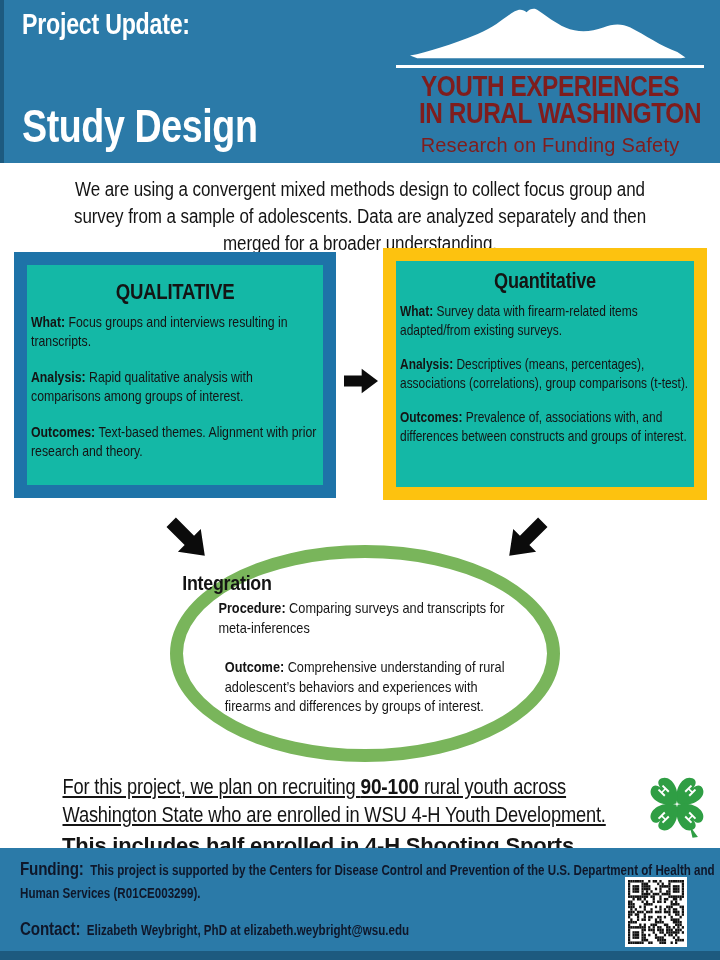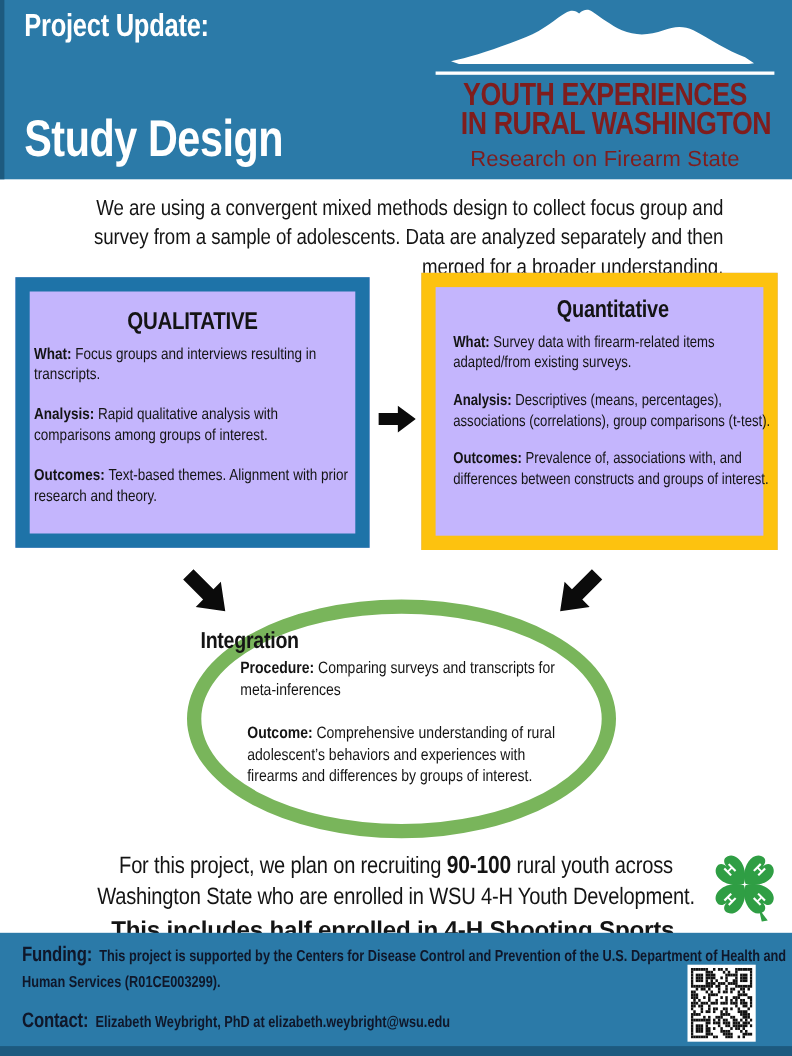--- a/index.html
+++ b/index.html
@@ -12,27 +12,27 @@
            white-space:nowrap;transform:scaleX(.8);transform-origin:0 0;letter-spacing:-.3px;}
   .page-title{position:absolute;left:22px;top:98px;font-size:47px;font-weight:bold;color:#fff;
            white-space:nowrap;transform:scaleX(.8);transform-origin:0 0;letter-spacing:-.5px;}
   .logo{position:absolute;right:14px;top:5px;width:312px;text-align:center;color:#7f1d1d;}
   .logo svg.mtn{display:block;width:306px;height:56px;margin:0 auto;}
   .logo-divider{height:3px;background:#fff;margin:4px 2px 5px 2px;}
   .logo-l1,.logo-l2{font-weight:bold;font-size:29px;line-height:27px;white-space:nowrap;
            transform:scaleX(.84);transform-origin:50% 0;letter-spacing:-.5px;}
   .logo-tag{font-size:20px;margin-top:7px;letter-spacing:.2px;}
   
-  .intro{position:absolute;left:40px;top:176px;width:640px;text-align:right;}
+  .intro{position:absolute;left:40px;top:176px;width:640px;text-align:center;}
   .intro-inner{width:700px;margin-left:-30px;transform:scaleX(.85);transform-origin:50% 0;
            font-size:20px;line-height:1.35;letter-spacing:-.1px;}
   
-  .box{position:absolute;background:#c4b5fd;box-sizing:border-box;}
+  .box{position:absolute;background:#14b8a6;box-sizing:border-box;}
   .box-qual{left:14px;top:252px;width:322px;height:246px;border:13px solid #1e73a8;padding:2px 4px;}
-  .box-quant{left:383px;top:248px;width:324px;height:252px;border:13px solid #fdc20f;padding:2px 16px;}
+  .box-quant{left:383px;top:248px;width:324px;height:252px;border:13px solid #fdc20f;padding:2px 4px;}
   .shrink-q{width:340px;transform:scaleX(.847);transform-origin:0 0;}
   .shrink-t{width:352px;transform:scaleX(.824);transform-origin:0 0;}
   .box h2{font-size:22px;margin:12px 0 8px 0;text-align:center;letter-spacing:-.3px;}
   .box-quant h2{margin-top:5px;}
   .box p{font-size:14.5px;line-height:1.34;margin:0 0 16px 0;}
   .box-quant p{margin-bottom:14px;}
   .lbl{font-weight:bold;margin-right:4px;}
   
   .arrow{position:absolute;}
   .arrow svg{display:block;}
@@ -41,21 +41,21 @@
   .arrow-dl{left:494px;top:520px;transform:rotate(135deg);}
   
   .ellipse{position:absolute;left:170px;top:545px;width:390px;height:217px;box-sizing:border-box;
            border:13px solid #79b55b;border-radius:50%;text-align:left;}
   .ellipse-inner{width:430px;margin-left:-33px;padding-top:13px;transform:scaleX(.85);transform-origin:50% 0;}
   .ellipse h2{font-size:21px;margin:0 0 3px 0;letter-spacing:-.3px;}
   .ellipse p{font-size:15px;line-height:1.3;margin:0 auto;}
   .ellipse .proc{width:345px;}
   .ellipse .outc{width:330px;margin-top:20px;}
   
-  .recruit{position:absolute;left:62px;top:772px;width:596px;text-align:center;}
+  .recruit{position:absolute;left:62px;top:772px;width:596px;text-decoration:underline;}
   .recruit-main{width:700px;margin-left:-52px;transform:scaleX(.85);transform-origin:50% 0;
            font-size:21.5px;line-height:1.3;letter-spacing:-.2px;}
   .recruit-main b{font-size:22.5px;}
   .recruit-sub{margin-top:3px;font-size:22px;font-weight:bold;letter-spacing:-.2px;}
   .clover{position:absolute;right:6px;top:764px;width:74px;height:82px;}
   
   .footer-band{position:absolute;left:0;bottom:0;width:720px;height:112px;background:#2b7aa8;
            box-sizing:border-box;border-bottom:9px solid #1d5a7f;color:#0f172a;padding:6px 0 0 20px;overflow:hidden;}
   .frow{transform:scaleX(.8);transform-origin:0 0;width:870px;line-height:1.35;}
   .flabel{font-size:19px;font-weight:bold;margin-right:8px;letter-spacing:-.2px;}
@@ -76,21 +76,21 @@
   <div class="eyebrow">Project Update:</div>
   <div class="page-title">Study Design</div>
 
   <div class="logo">
     <svg class="mtn" viewBox="0 0 310 62" aria-hidden="true">
       <path fill="#ffffff" d="M0,56 C20,52 45,44 75,32 C95,24 105,13 116,7 C121,4 126,5 129,8 C133,4 138,3 142,6 C152,13 160,19 172,25 C186,31 200,30 214,25 C224,21 234,20 244,25 C260,33 278,46 296,52 L305,58 L300,59 L8,59 Z"></path>
     </svg>
     <div class="logo-divider"></div>
     <div class="logo-l1">YOUTH EXPERIENCES</div>
     <div class="logo-l2">IN RURAL WASHINGTON</div>
-    <div class="logo-tag">Research on Firearm State</div>
+    <div class="logo-tag">Research on Funding Safety</div>
   </div>
 
   <div class="intro">
     <div class="intro-inner">We are using a convergent mixed methods design to collect focus group and survey from a sample of adolescents. Data  are analyzed separately and then merged for a broader understanding.</div>
   </div>
 
   <div class="box box-qual">
     <div class="shrink-q">
       <h2>QUALITATIVE</h2>
       <p><span class="lbl">What:</span><span>Focus groups and interviews resulting in transcripts.</span></p>

